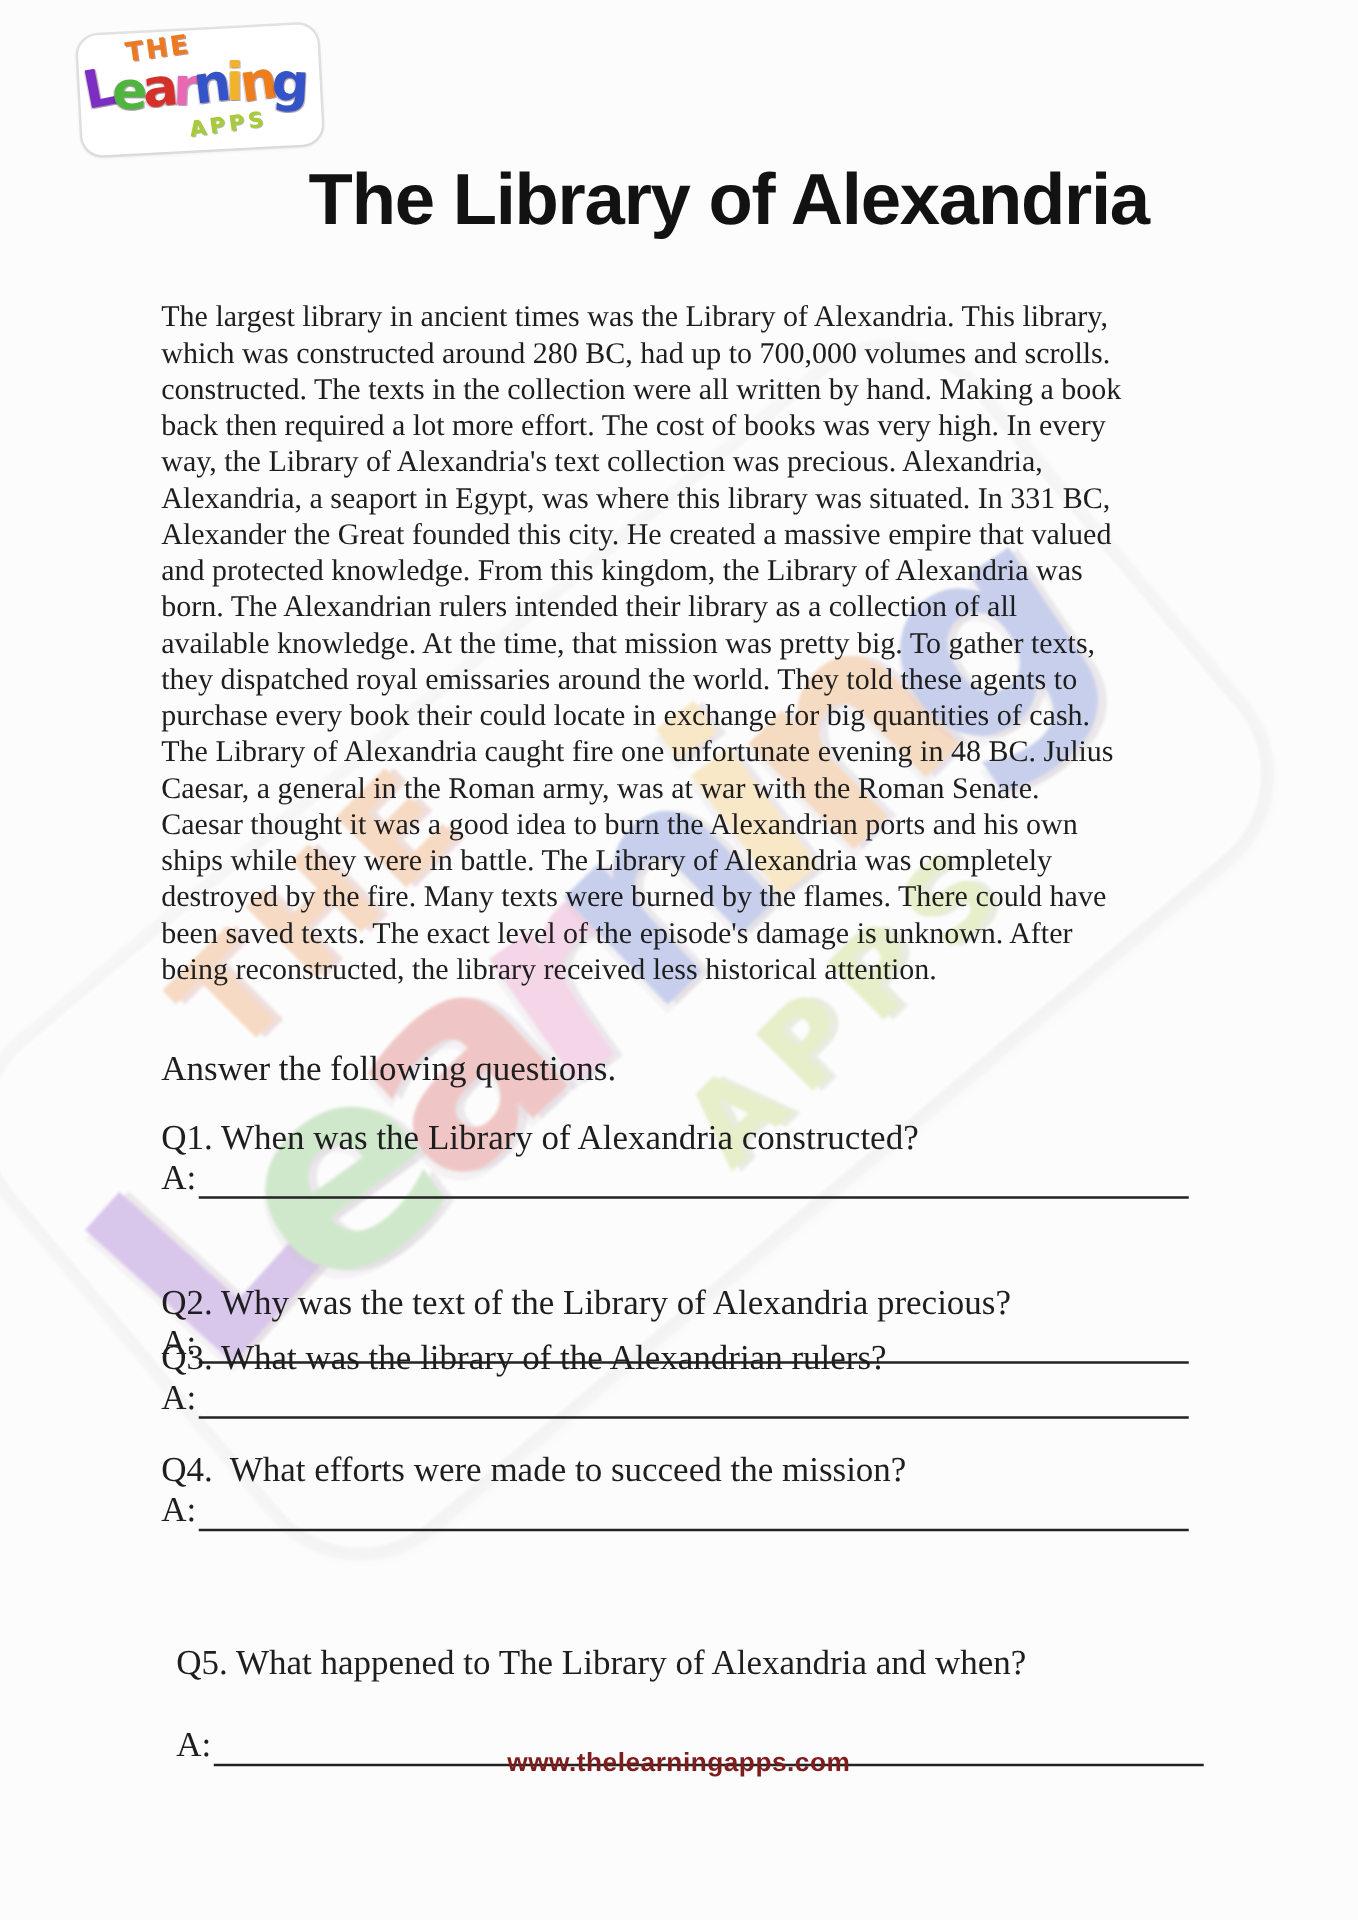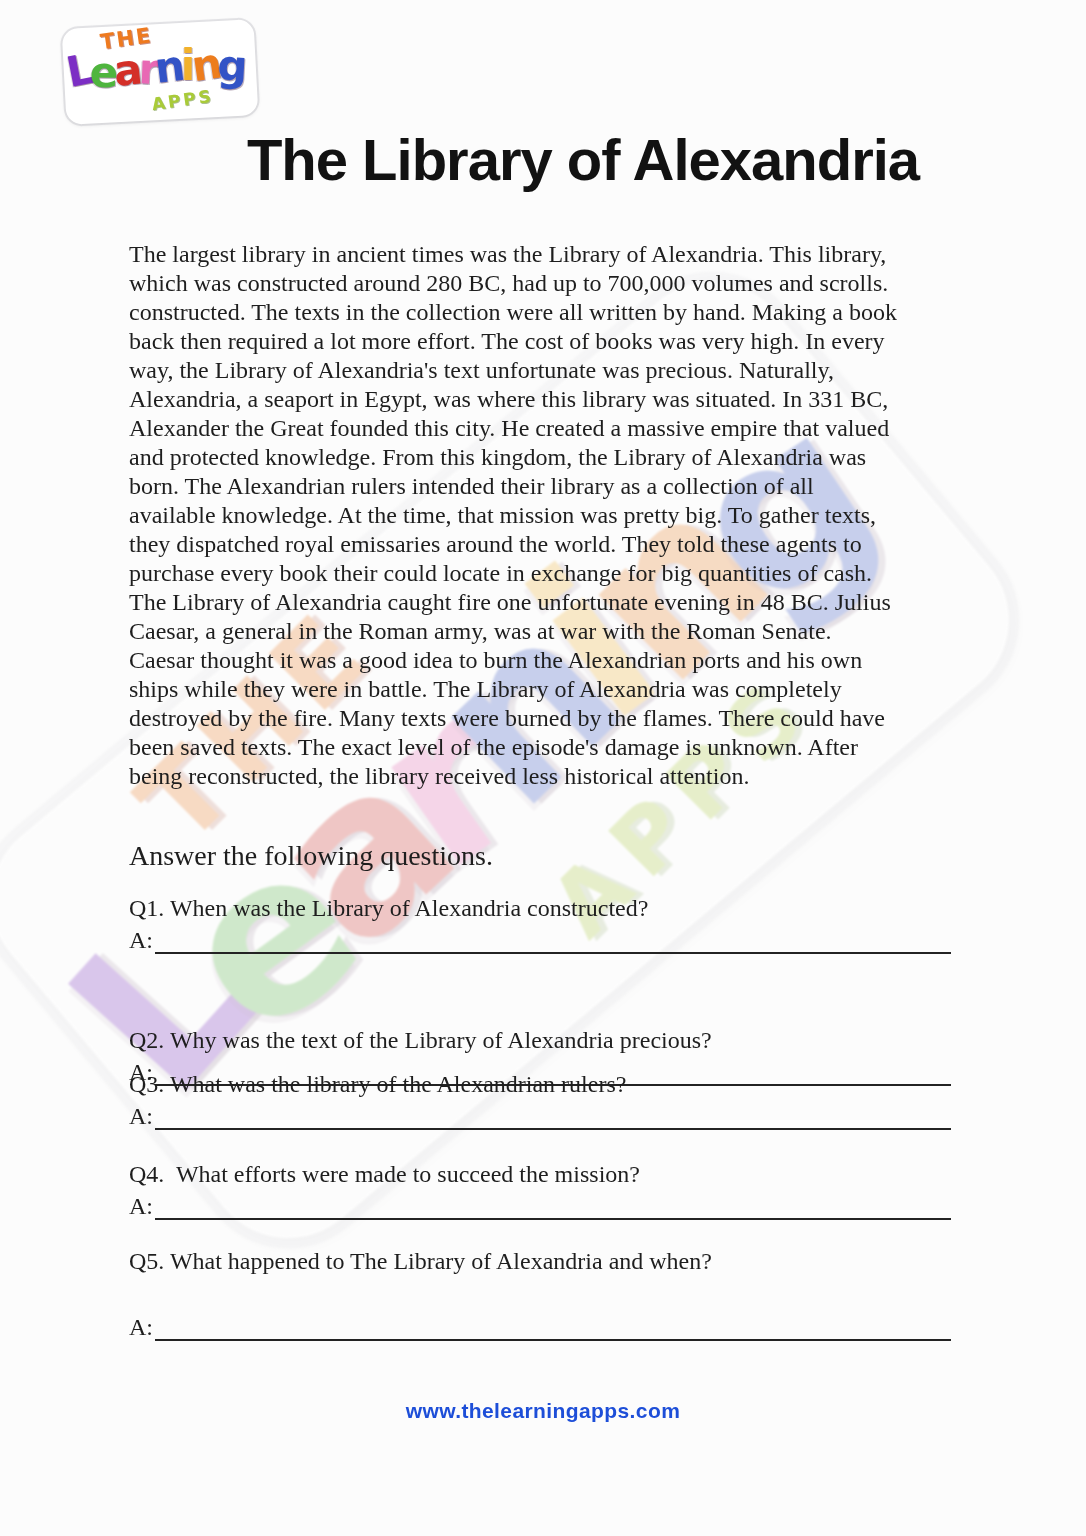--- a/index.html
+++ b/index.html
@@ -77,42 +77,42 @@
     position:absolute;left:129px;top:224px;width:828px;
     font-size:24px;line-height:29px;z-index:2;margin-top:16px;
   }
   .pline{white-space:nowrap;}
 
   
   .prompt{
     position:absolute;left:129px;top:840px;width:820px;
     font-size:28px;z-index:2;
   }
-  .qa{position:absolute;left:129px;width:822px;z-index:2;font-size:24px;}
+  .qa{position:absolute;left:129px;width:822px;z-index:2;font-size:28px;}
   .qa1{top:895px;}
   .qa2{top:1027px;}
   .qa3{top:1071px;}
   .qa4{top:1161px;}
-  .qa5{top:1248px;}
+  .qa5{top:1315px;margin-left:12px;}
   .qtext{white-space:pre-wrap;}
   .arow{display:flex;align-items:flex-end;margin-top:4px;height:28px;}
   .qa5 .arow{margin-top:38px;}
   .aprefix{flex:0 0 auto;}
   .aline{
     flex:1 1 auto;height:26px;margin-left:2px;
     border-bottom:2px solid #232323;
   }
 
   
   .footer{
     position:absolute;left:0;top:1399px;width:100%;
     text-align:center;
     font-family:"Liberation Sans", sans-serif;
     font-weight:700;font-size:21px;letter-spacing:.4px;
-    color:#1d4ed8;z-index:2;
+    color:#7f1d1d;z-index:2;
   }
 </style>
 </head>
 <body>
 
 <div class="page">
 
   <div class="watermark" aria-hidden="true">
       <div class="logo-art">
       <div class="logo-the" style="color: rgb(238, 122, 31);">THE</div>
@@ -133,21 +133,21 @@
     </div>
   </div>
 
   <h1 class="title">The Library of Alexandria</h1>
 
   <div class="passage">
     <div class="pline">The largest library in ancient times was the Library of Alexandria. This library,</div>
     <div class="pline">which was constructed around 280 BC, had up to 700,000 volumes and scrolls.</div>
     <div class="pline">constructed. The texts in the collection were all written by hand. Making a book</div>
     <div class="pline">back then required a lot more effort. The cost of books was very high. In every</div>
-    <div class="pline">way, the Library of Alexandria's text unfortunate was precious. Naturally,</div>
+    <div class="pline">way, the Library of Alexandria's text collection was precious. Alexandria,</div>
     <div class="pline">Alexandria, a seaport in Egypt, was where this library was situated. In 331 BC,</div>
     <div class="pline">Alexander the Great founded this city. He created a massive empire that valued</div>
     <div class="pline">and protected knowledge. From this kingdom, the Library of Alexandria was</div>
     <div class="pline">born. The Alexandrian rulers intended their library as a collection of all</div>
     <div class="pline">available knowledge. At the time, that mission was pretty big. To gather texts,</div>
     <div class="pline">they dispatched royal emissaries around the world. They told these agents to</div>
     <div class="pline">purchase every book their could locate in exchange for big quantities of cash.</div>
     <div class="pline">The Library of Alexandria caught fire one unfortunate evening in 48 BC. Julius</div>
     <div class="pline">Caesar, a general in the Roman army, was at war with the Roman Senate.</div>
     <div class="pline">Caesar thought it was a good idea to burn the Alexandrian ports and his own</div>

